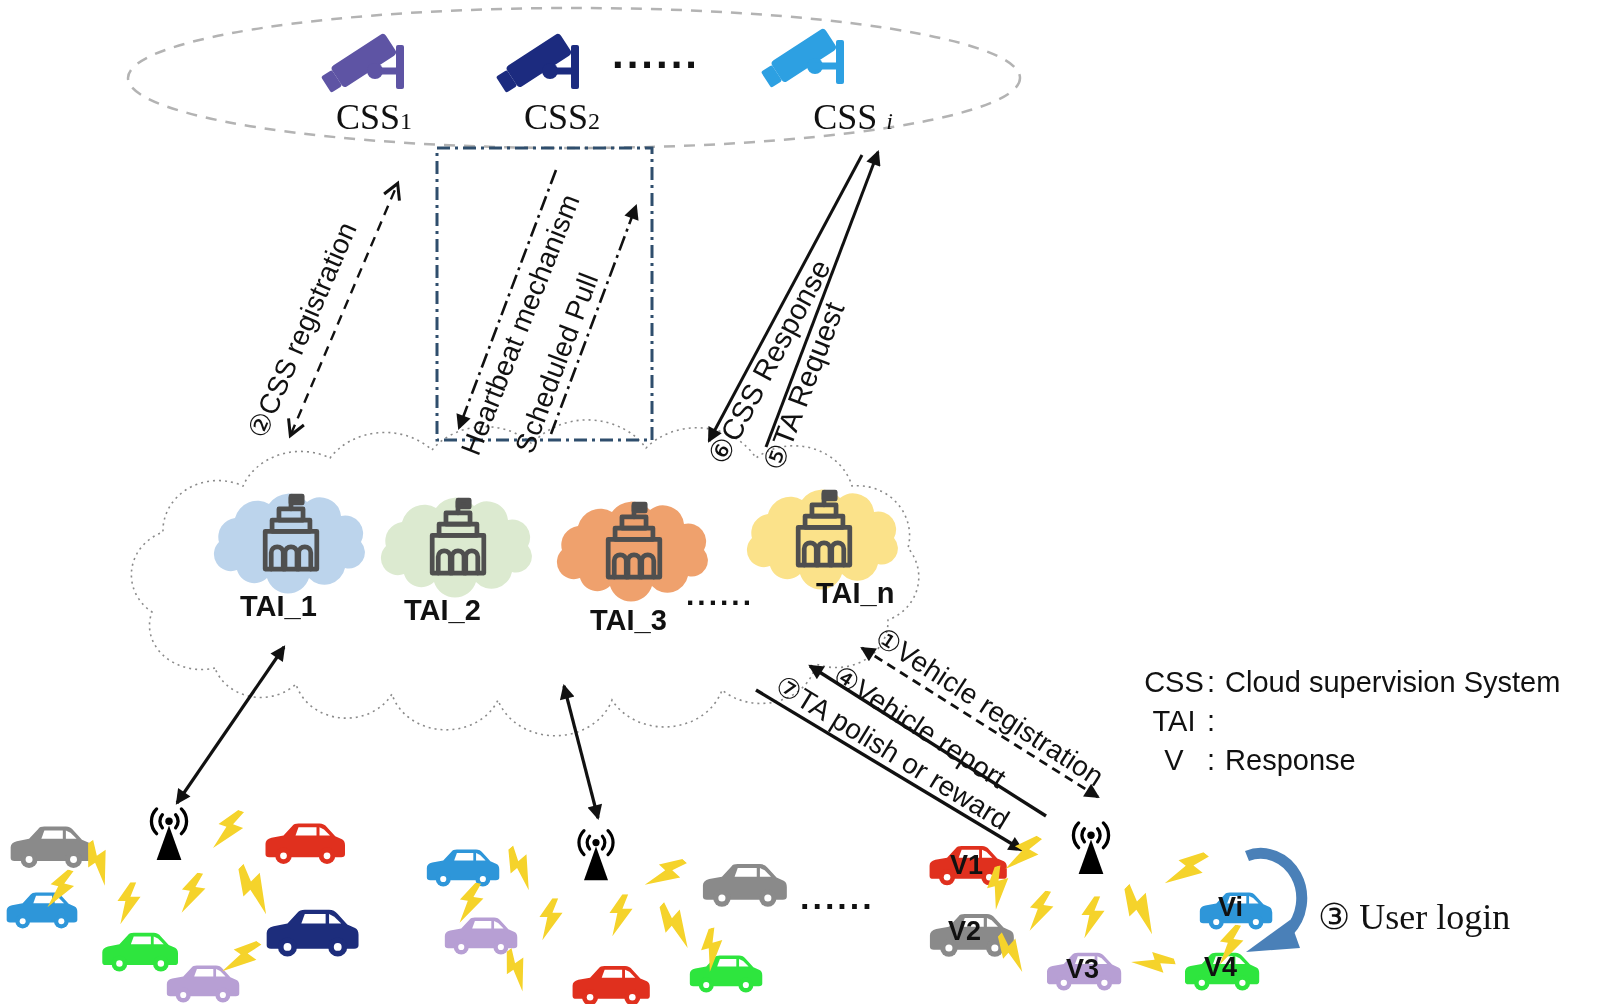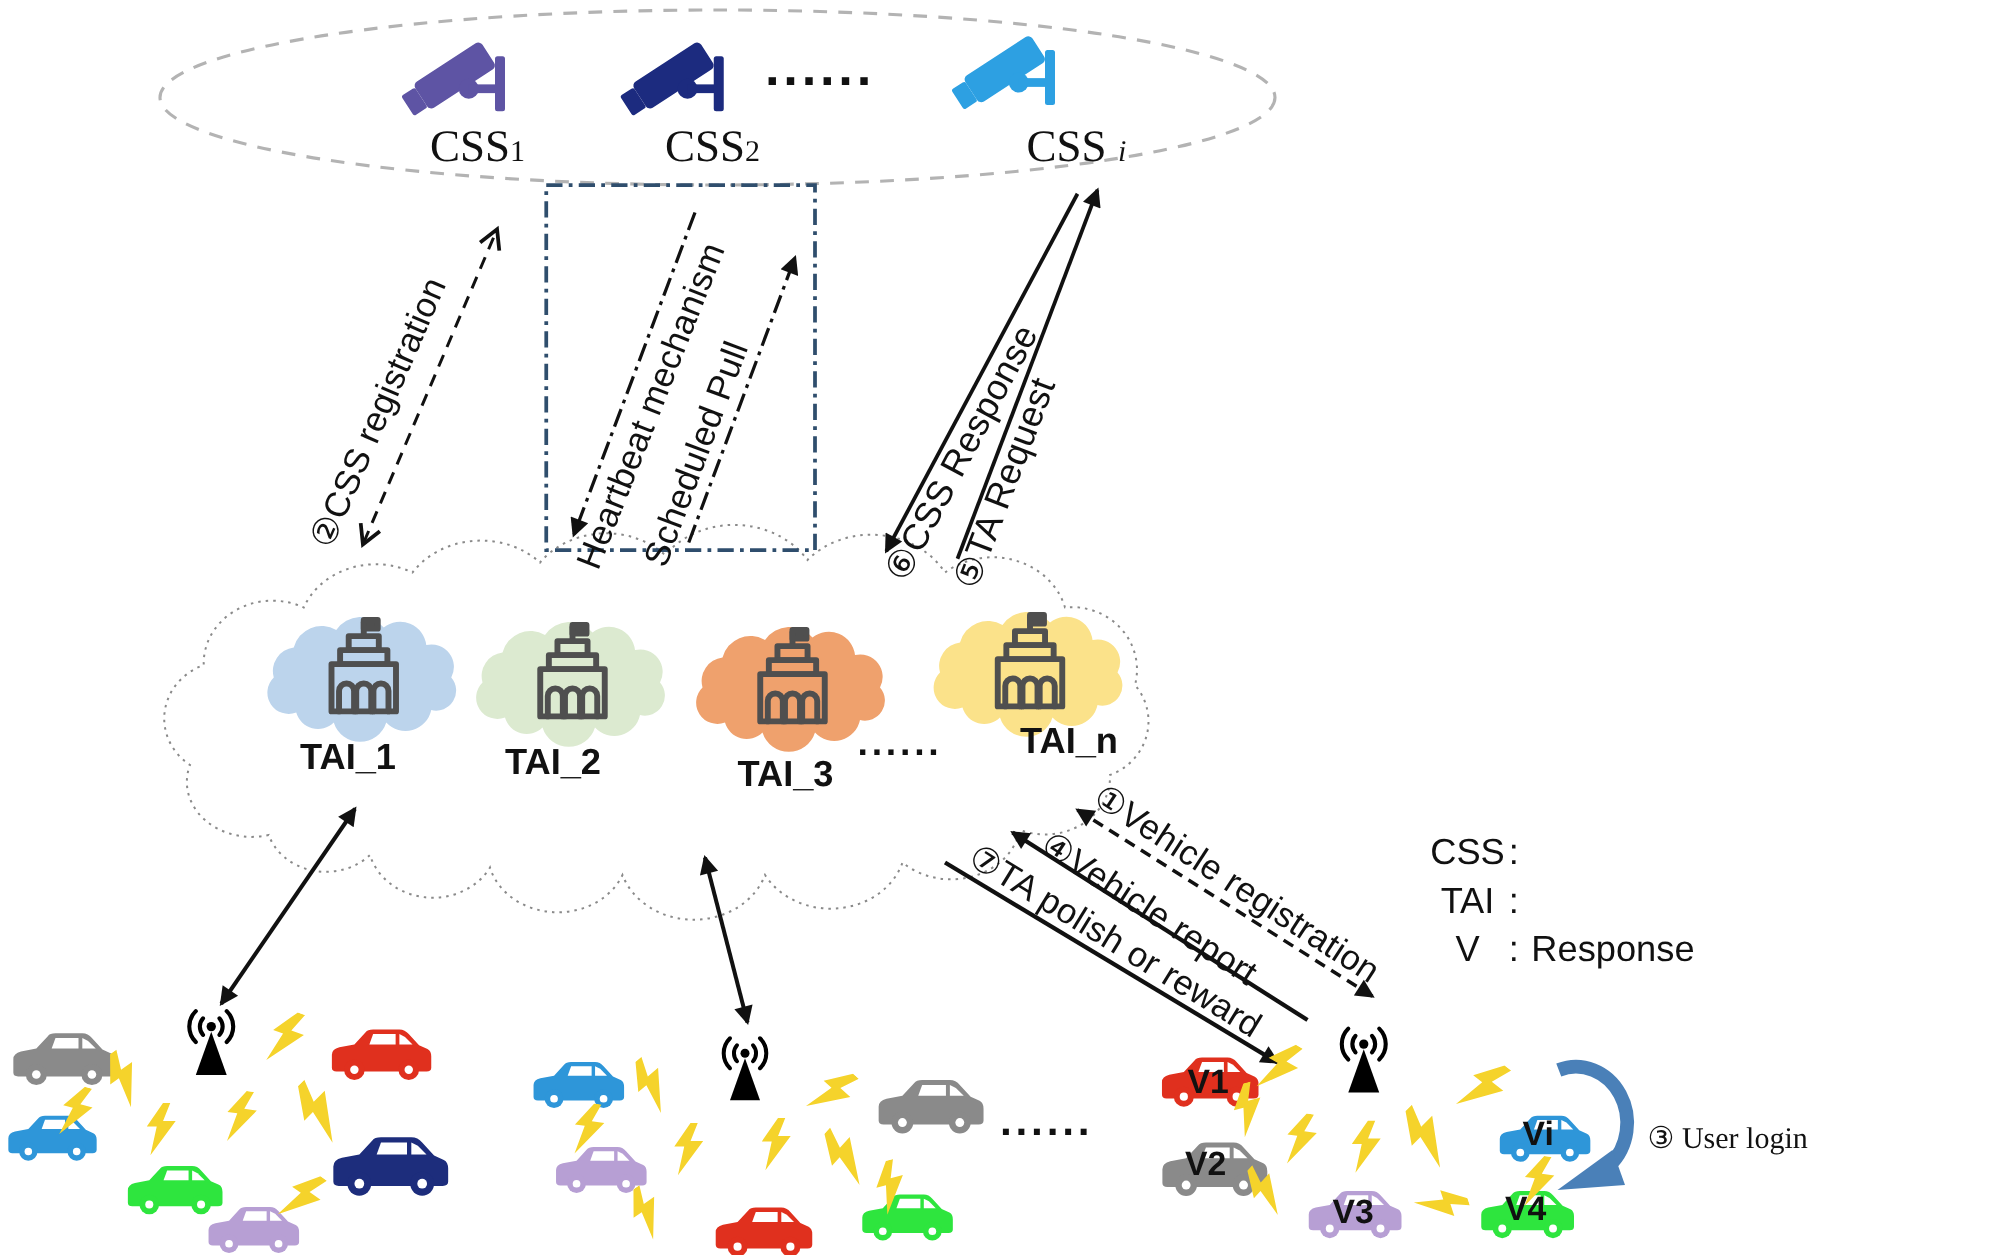--- a/index.html
+++ b/index.html
@@ -2,27 +2,27 @@
 <html><head>
 <meta charset="utf-8">
 <style>
   html,body{margin:0;padding:0;background:#fff;}
   #canvas{position:relative;width:1604px;height:1004px;background:#fff;overflow:hidden;
           font-family:"Liberation Sans","DejaVu Sans",sans-serif;color:#111;}
   #overlay{position:absolute;left:0;top:0;width:1604px;height:1004px;z-index:1;}
   .icon{position:absolute;overflow:visible;z-index:2;}
   .txt{position:absolute;white-space:nowrap;color:#111;z-index:3;}
   .rlabel{font-size:28px;transform-origin:0 50%;letter-spacing:.2px;}
-  .css-label{font-family:"Liberation Serif","DejaVu Serif",serif;font-size:36px;text-align:right;}
+  .css-label{font-family:"Liberation Serif","DejaVu Serif",serif;font-size:36px;text-align:center;}
   .css-sub{font-size:24px;}
   .sub-italic{font-style:italic;}
   .tai-label{font-weight:bold;font-size:29px;text-align:center;}
   .dots{font-weight:bold;letter-spacing:3px;}
   .v-label{font-weight:bold;font-size:27px;z-index:4;}
-  .serif-label{font-family:"Liberation Serif","DejaVu Serif",serif;font-size:24px;}
+  .serif-label{font-family:"Liberation Serif","DejaVu Serif",serif;font-size:36px;}
   .legend{position:absolute;left:1143px;top:666px;z-index:3;font-size:29px;}
   .legend-row{display:flex;align-items:baseline;height:39px;}
   .legend-term{display:inline-block;width:62px;text-align:center;}
   .legend-sep{display:inline-block;margin:0 10px 0 2px;}
 </style>
 </head>
 <body>
 
 <div id="canvas">
 
@@ -188,20 +188,21 @@
   <div class="txt tai-label" style="left:240px;top:590px">TAI_1</div>
   <div class="txt tai-label" style="left:404px;top:594px">TAI_2</div>
   <div class="txt tai-label" style="left:590px;top:604px">TAI_3</div>
   <div class="txt tai-label" style="left:816px;top:577px">TAI_n</div>
   <div class="txt dots" style="left:686px;top:578px;font-size:30px">......</div>
 
   <div class="legend">
     <div class="legend-row">
       <span class="legend-term">CSS</span>
         <span class="legend-sep">:</span>
+        <span>Cloud supervision System</span>
     </div>
     <div class="legend-row">
       <span class="legend-term">TAI</span>
         <span class="legend-sep">:</span>
     </div>
     <div class="legend-row">
       <span class="legend-term">V</span>
         <span class="legend-sep">:</span>
         <span>Response</span>
     </div>

